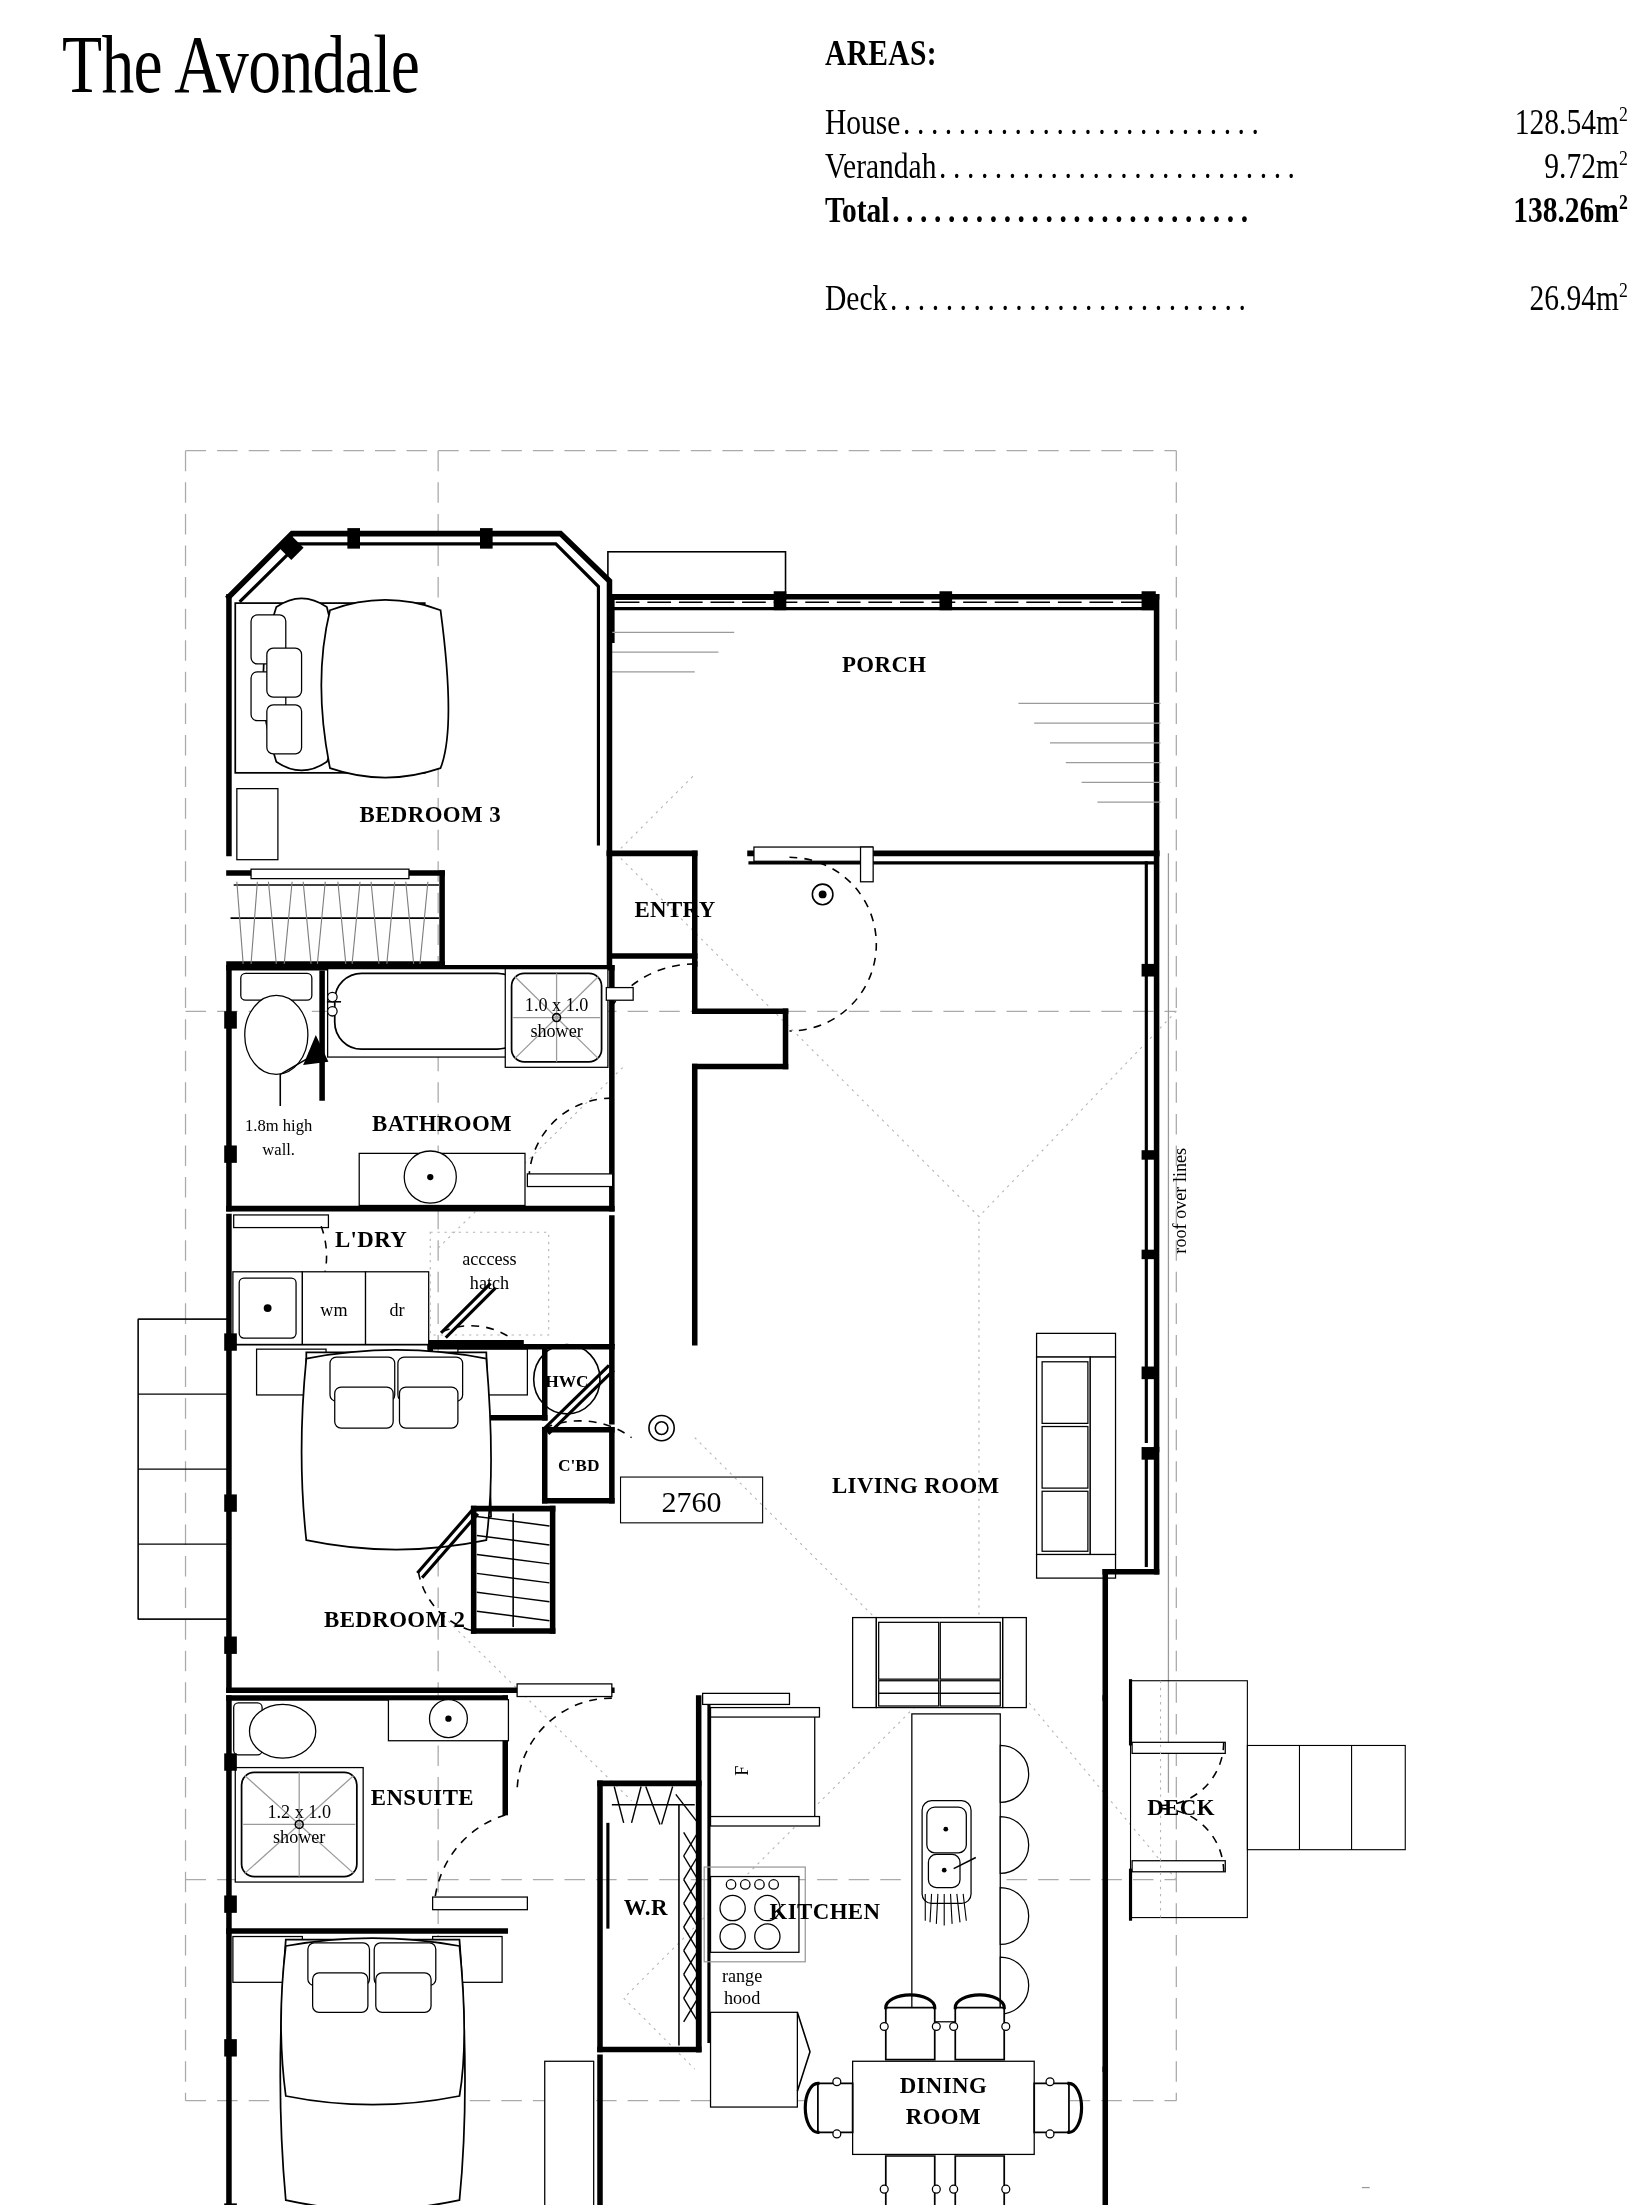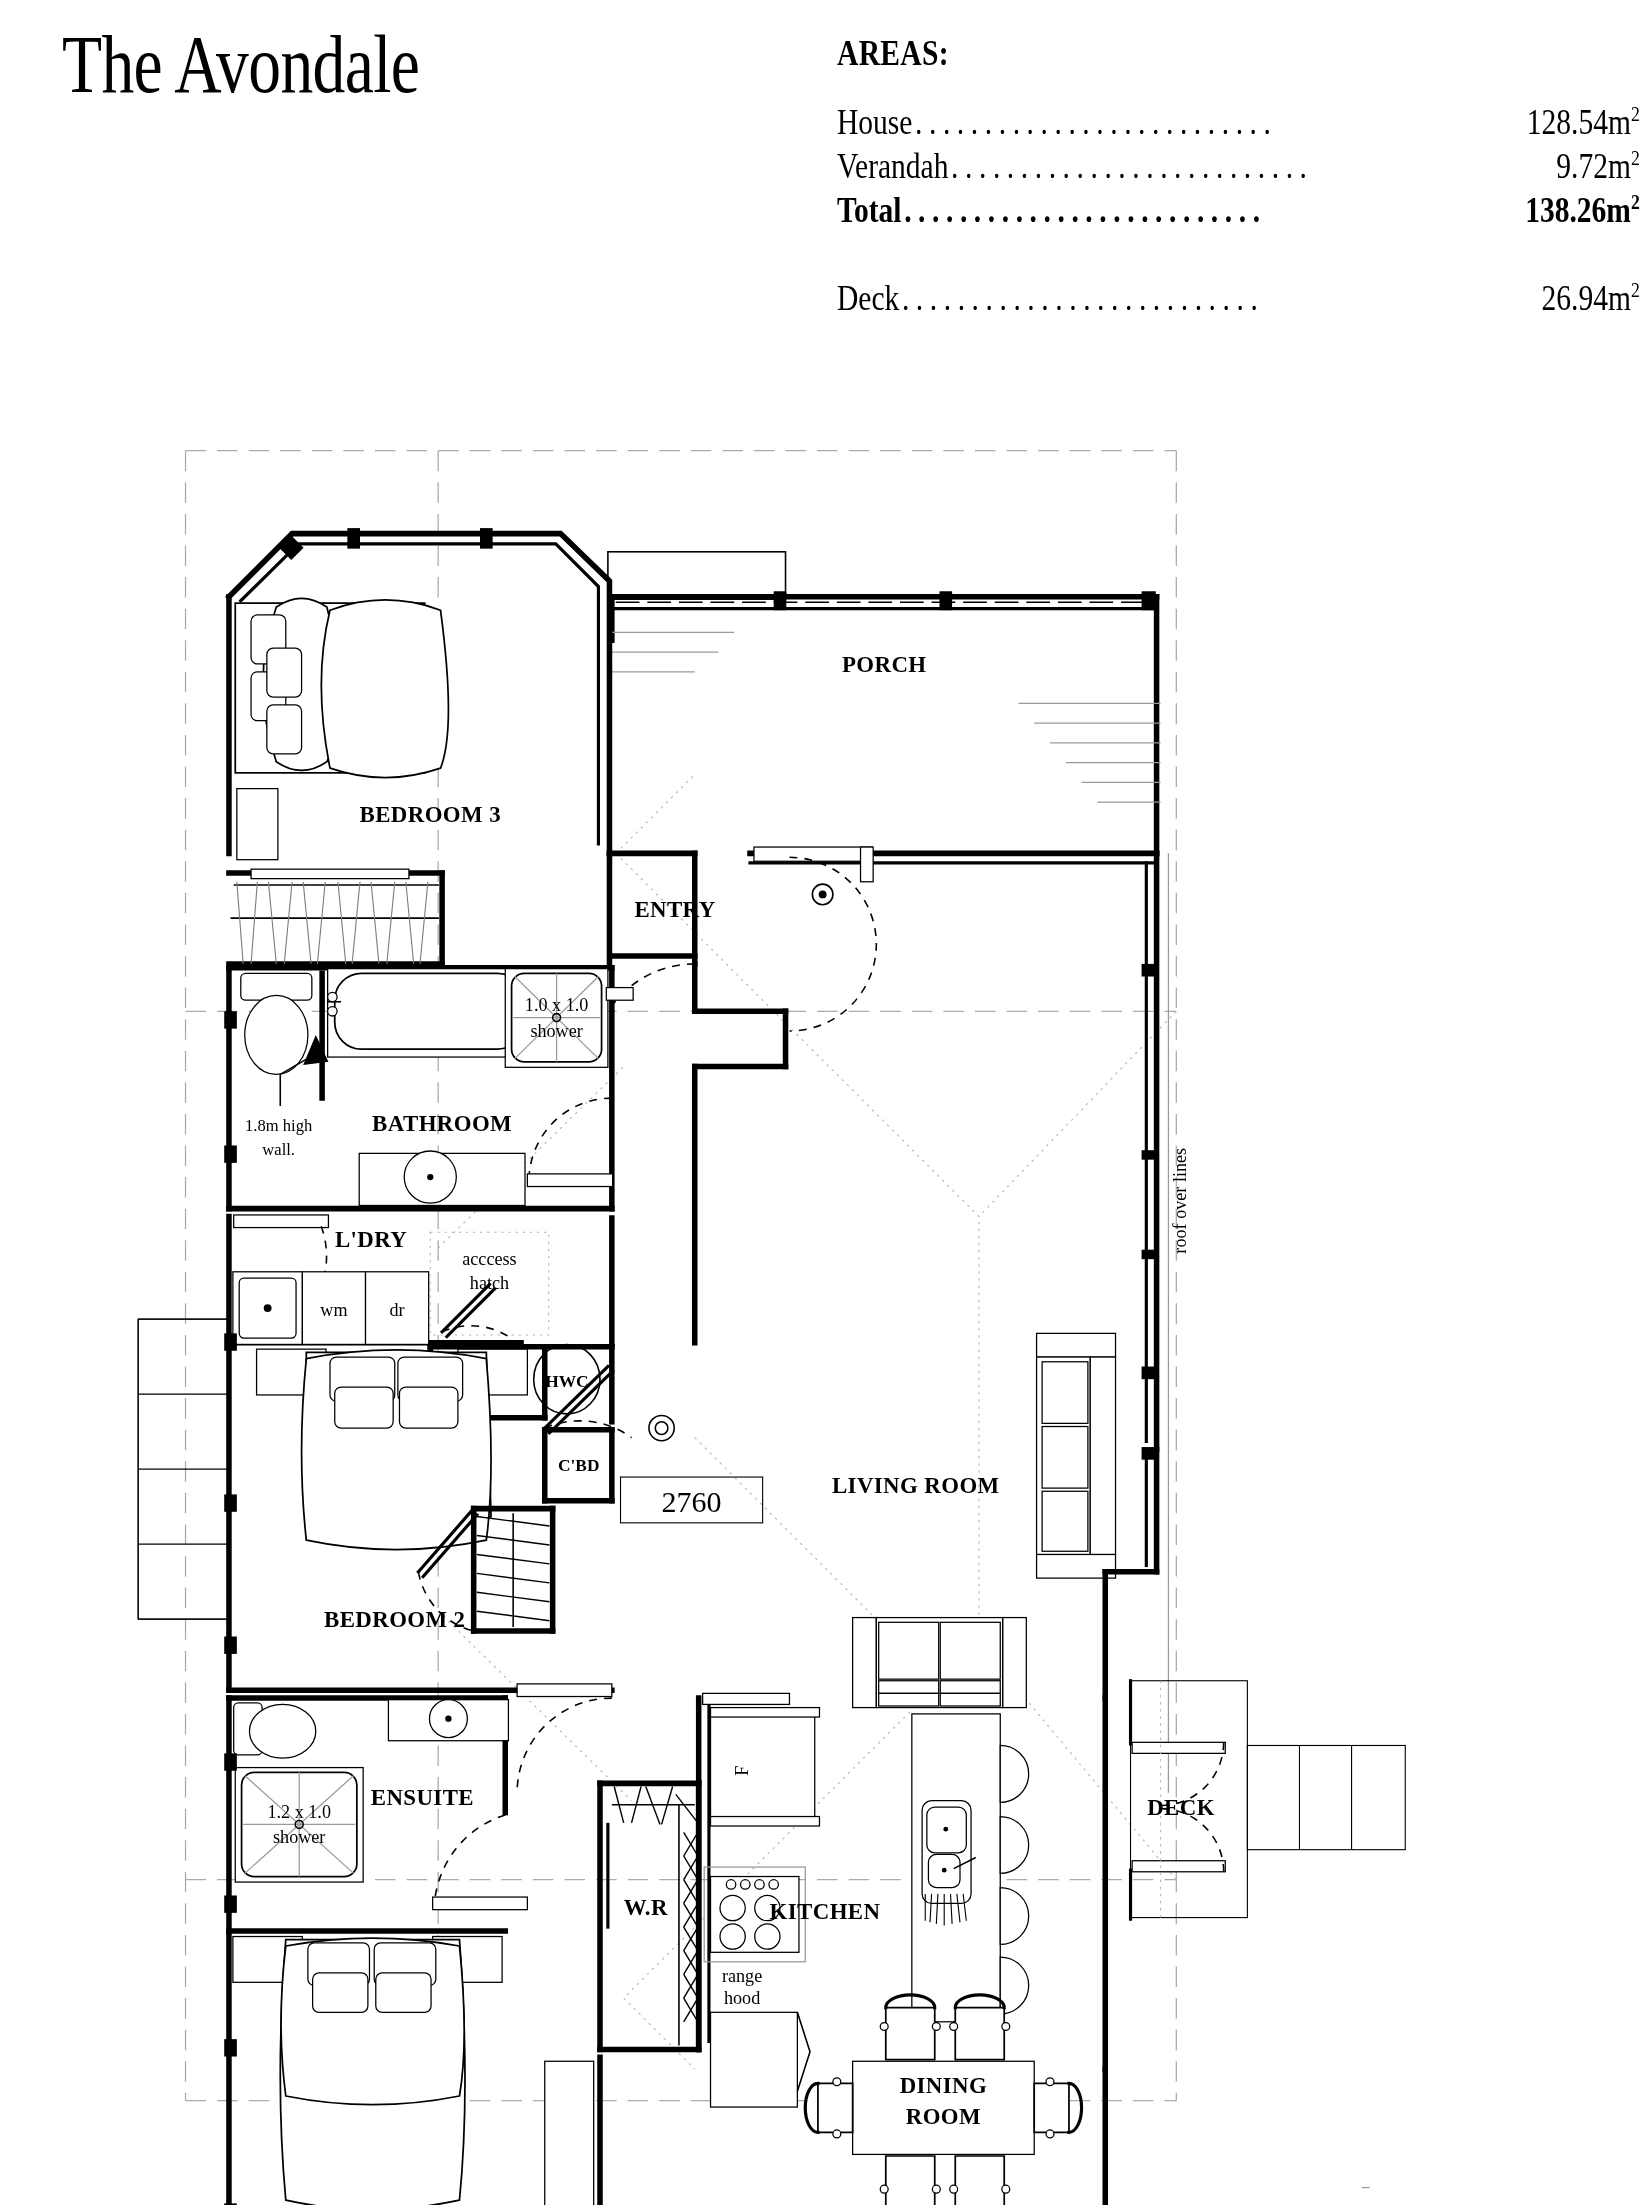--- a/index.html
+++ b/index.html
@@ -15,21 +15,21 @@
   #header{position:absolute;left:0;top:0;width:1650px;height:442px;padding-left:40px;}
   #plan-title{
     position:absolute;left:62px;top:22px;
     font-size:82px;line-height:1.05;
     font-family:"Liberation Serif","DejaVu Serif",serif;
     font-weight:400;
     letter-spacing:-0.8px;
     transform:scaleX(.80);transform-origin:left top;
     white-space:nowrap;
   }
-  #areas-block{position:absolute;left:825px;top:32px;width:805px;margin-left:12px;}
+  #areas-block{position:absolute;left:825px;top:32px;width:805px;}
   #areas-heading{
     font-size:36px;font-weight:bold;letter-spacing:0.4px;
     transform:scaleX(.82);transform-origin:left top;
     margin-bottom:27px;
   }
   .area-row{
     display:flex;align-items:baseline;
     font-size:36px;line-height:1.22;
     transform:scaleX(.82);transform-origin:left top;
     width:979px;

